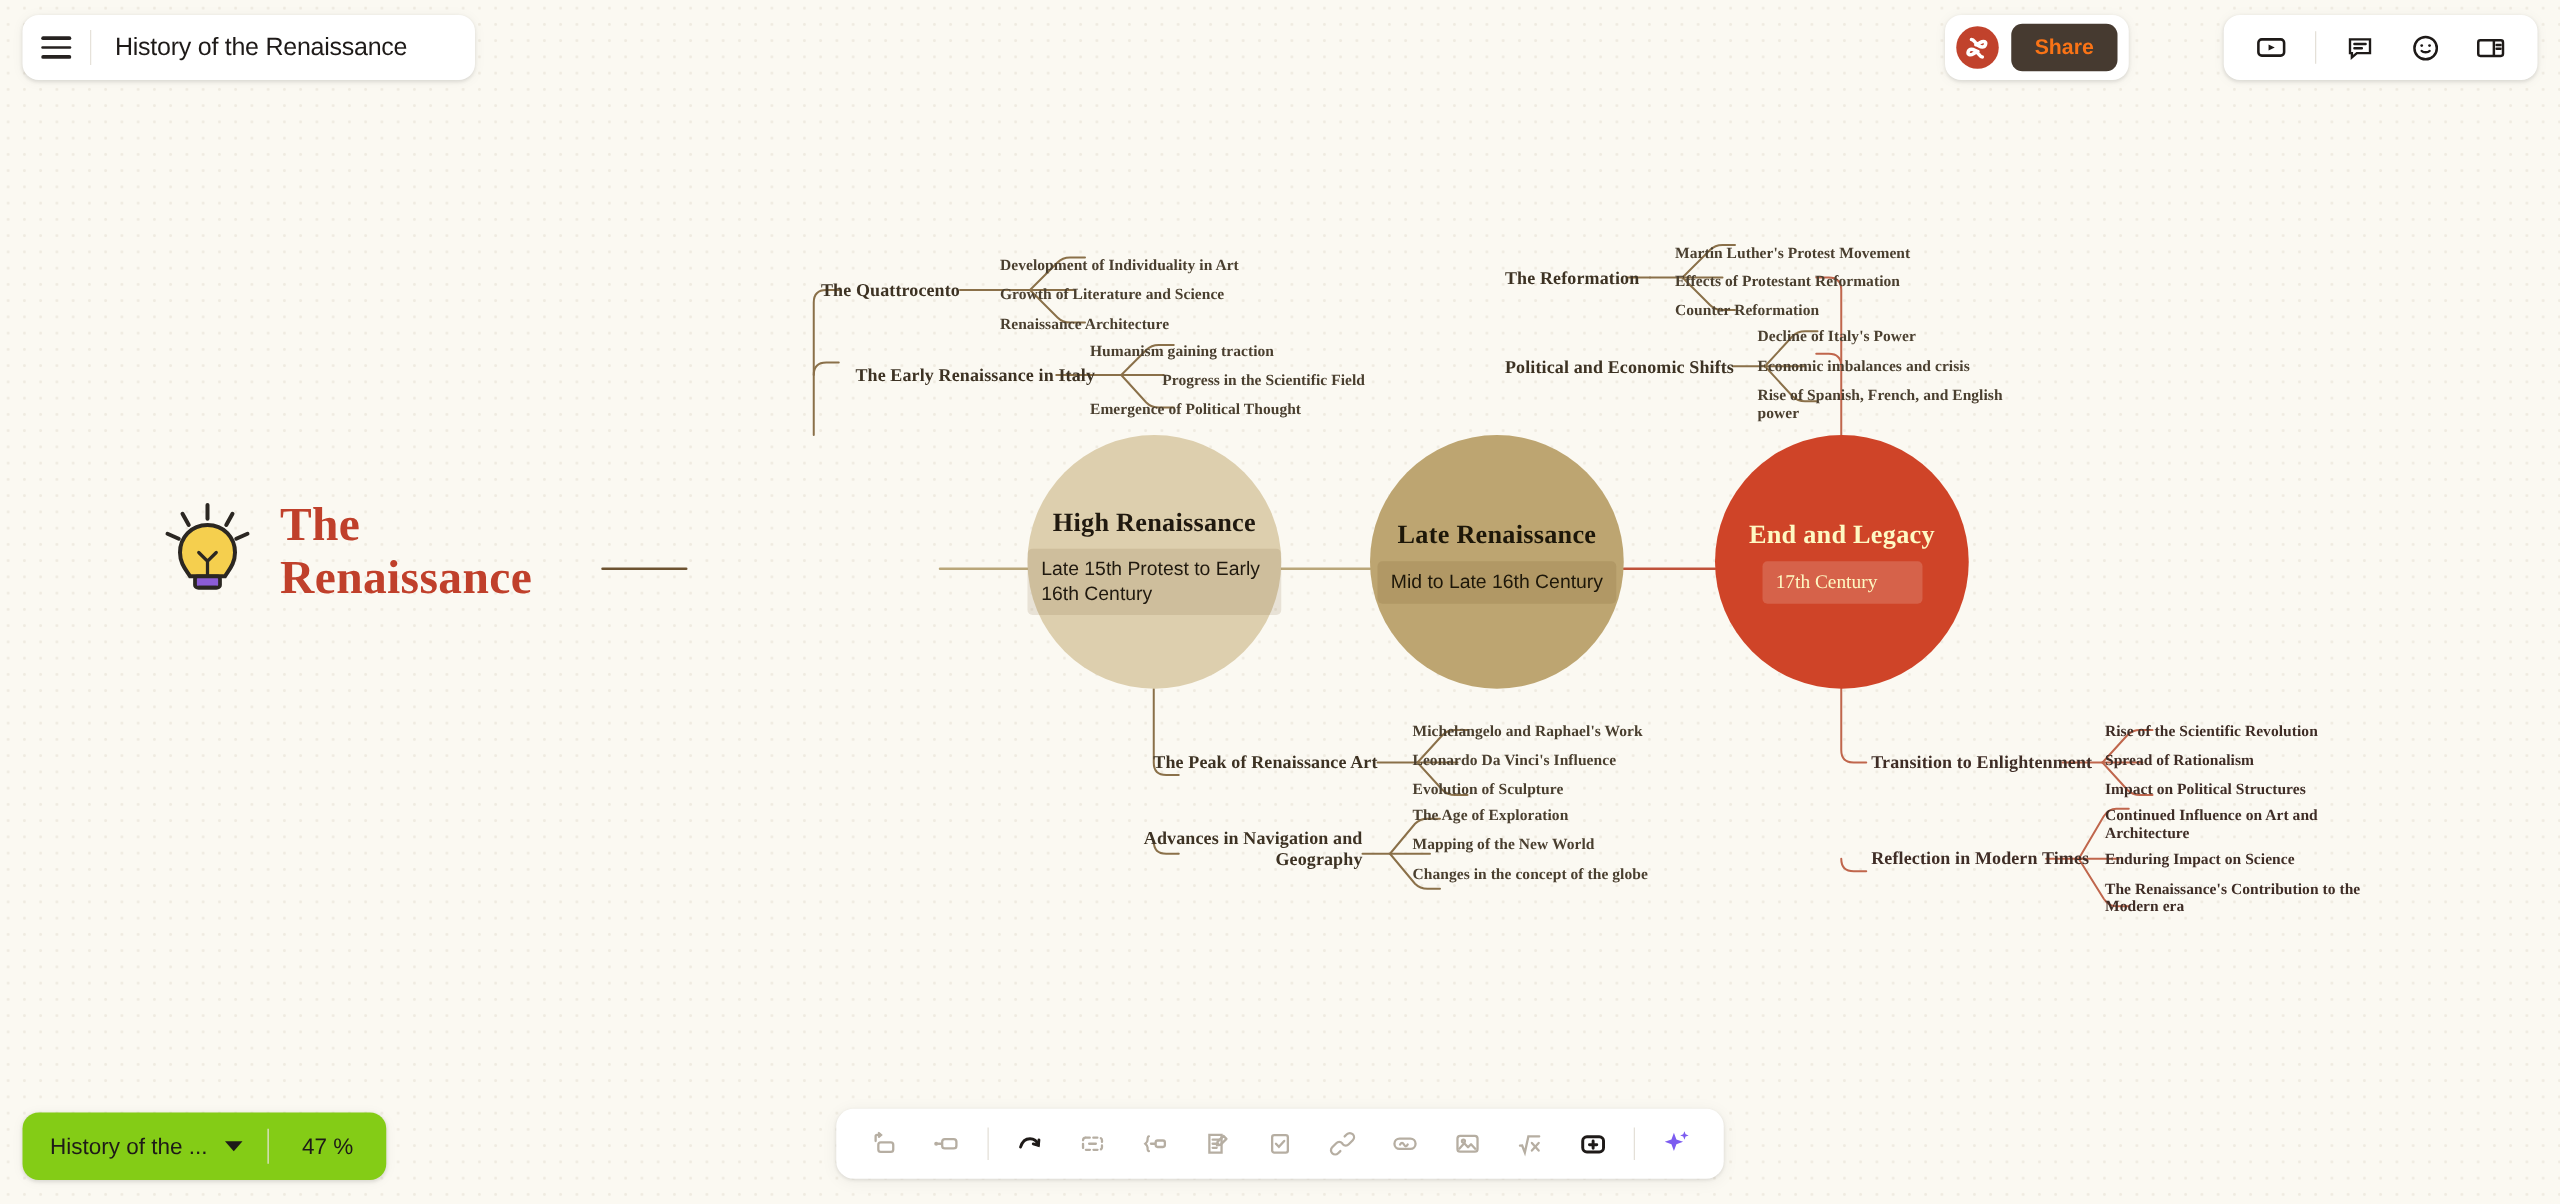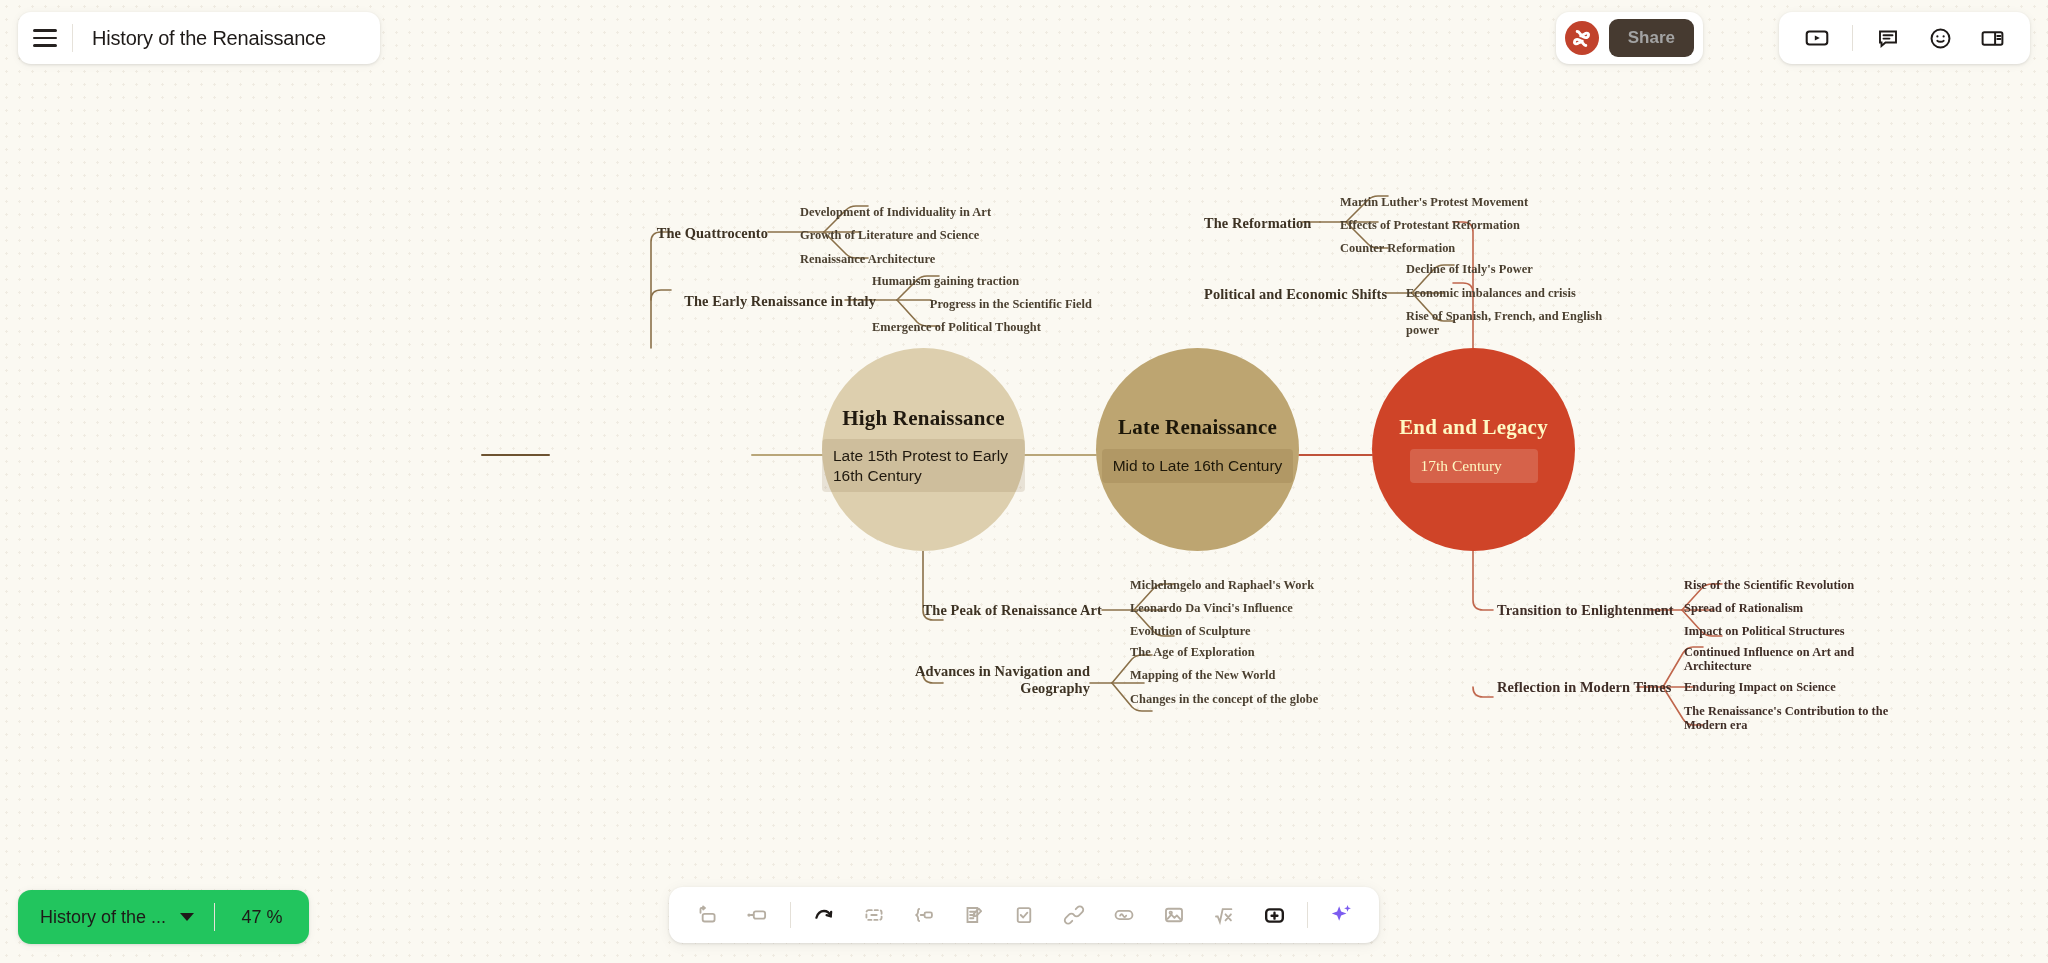--- a/index.html
+++ b/index.html
@@ -28,21 +28,21 @@
   .share-group {
     position: absolute; right: 345px; top: 12px; height: 52px;
     background: #fff; border-radius: 13px; display: flex; align-items: center; gap: 10px; padding: 0 9px;
     box-shadow: 0 1px 3px rgba(0,0,0,.10), 0 1px 10px rgba(0,0,0,.05);
   }
   .avatar {
     width: 34px; height: 34px; border-radius: 50%; background: #c1422c;
     display: flex; align-items: center; justify-content: center; cursor: pointer;
   }
   .share-btn {
-    background: #463a30; color: #a3a3a3; font-size: 17px; font-weight: 600;
+    background: #463a30; color: #f97316; font-size: 17px; font-weight: 600;
     border: none; border-radius: 9px; padding: 9px 19px; cursor: pointer;
     font-family: "Liberation Sans", sans-serif;
   }
   .tool-group {
     position: absolute; right: 18px; top: 12px; height: 52px;
     background: #fff; border-radius: 13px; display: flex; align-items: center; padding: 0 14px; gap: 4px;
     box-shadow: 0 1px 3px rgba(0,0,0,.10), 0 1px 10px rgba(0,0,0,.05);
   }
   .tool-group .ibtn { width: 48px; height: 40px; display: flex; align-items: center; justify-content: center; cursor: pointer; border-radius: 8px; }
   .sep { width: 1px; height: 26px; background: #e4e0d8; margin: 0 7px; }
@@ -88,21 +88,21 @@
     white-space: pre-line;
   }
   .lvl2 { font-weight: 700; font-size: 14.4px; color: #3d3223; letter-spacing: .1px; line-height: 1.15; }
   .lvl3 { font-weight: 700; font-size: 12.4px; color: #4a3f2f; letter-spacing: .05px; line-height: 1.16; }
   .lvl2.red, .lvl3.red { color: #3f2d26; }
   .ralign { text-align: right; }
 
   
   .zoombar {
     position: absolute; left: 18px; bottom: 19px; height: 54px; width: 291px;
-    background: #22c55e; border-radius: 13px; display: flex; align-items: center;
+    background: #84cc16; border-radius: 13px; display: flex; align-items: center;
     box-shadow: 0 1px 3px rgba(0,0,0,.10), 0 1px 10px rgba(0,0,0,.05);
   }
   .zb-name { padding-left: 22px; font-size: 18px; color: #1e1a18; white-space: nowrap; cursor: pointer; }
   .caret { margin-left: 14px; width: 0; height: 0; border-left: 7px solid transparent; border-right: 7px solid transparent; border-top: 8px solid #1e1a18; cursor: pointer; }
   .zb-div { width: 1px; height: 28px; background: #e6e2da; margin-left: 20px; }
   .zb-pct { flex: 1; text-align: center; font-size: 18px; color: #1e1a18; cursor: pointer; }
 
   
   .bottombar {
     position: absolute; left: 50%; transform: translateX(-50%); bottom: 20px; height: 56px;
@@ -172,20 +172,41 @@
       <path d="M1682 610 h32" stroke="#c0664c"></path>
       <path d="M1682 610 l20 22 q4 4 10 4 h10" stroke="#c0664c"></path>
 
       <path d="M1637 687 h26" stroke="#c0664c"></path>
       <path d="M1663 687 l20-34 q4-6 10-6 h10" stroke="#c0664c"></path>
       <path d="M1663 687 h32" stroke="#c0664c"></path>
       <path d="M1663 687 l20 32 q4 6 10 6 h10" stroke="#c0664c"></path>
     </g>
   </svg>
 
+  <div class="root-node">
+    <span>
+      <svg width="72" height="78" viewBox="0 0 72 78">
+        <g stroke="#2b2722" stroke-width="3.2" stroke-linecap="round" fill="none">
+          <line x1="36" y1="4" x2="36" y2="15"></line>
+          <line x1="16" y1="11" x2="21" y2="20"></line>
+          <line x1="56" y1="11" x2="51" y2="20"></line>
+          <line x1="4" y1="27" x2="13" y2="31"></line>
+          <line x1="68" y1="27" x2="59" y2="31"></line>
+        </g>
+        <path d="M36 20 c-13 0-22 10-22 22 0 9 5 14 8 19 h28 c3-5 8-10 8-19 0-12-9-22-22-22z" fill="#f5cf4e" stroke="#2b2722" stroke-width="3.2"></path>
+        <path d="M29 42 l7 7 l7-7 M36 49 v12" stroke="#2b2722" stroke-width="2.6" fill="none" stroke-linecap="round"></path>
+        <rect x="26" y="61" width="20" height="9" rx="2" fill="#8b5cd6" stroke="#2b2722" stroke-width="3"></rect>
+        <path d="M29 70 h14" stroke="#2b2722" stroke-width="3" stroke-linecap="round"></path>
+      </svg>
+    </span>
+    <div class="root-label">
+      <div>The</div>
+      <div>Renaissance</div>
+    </div>
+  </div>
 
   <div class="circle" id="c1">
     <div class="ctitle">High
 Renaissance</div>
     <div class="cchip">Late 15th Protest to
 Early 16th Century</div>
   </div>
   <div class="circle" id="c2">
     <div class="ctitle">Late
 Renaissance</div>

